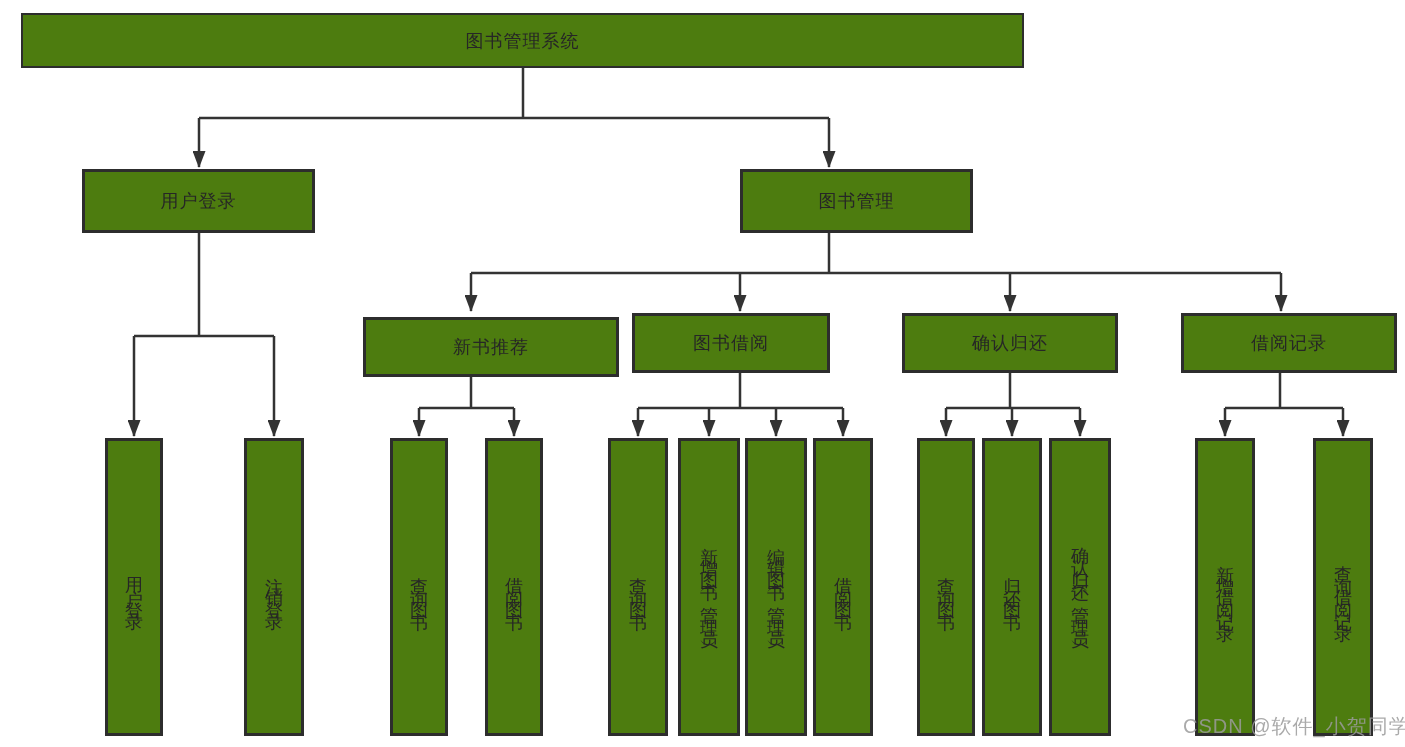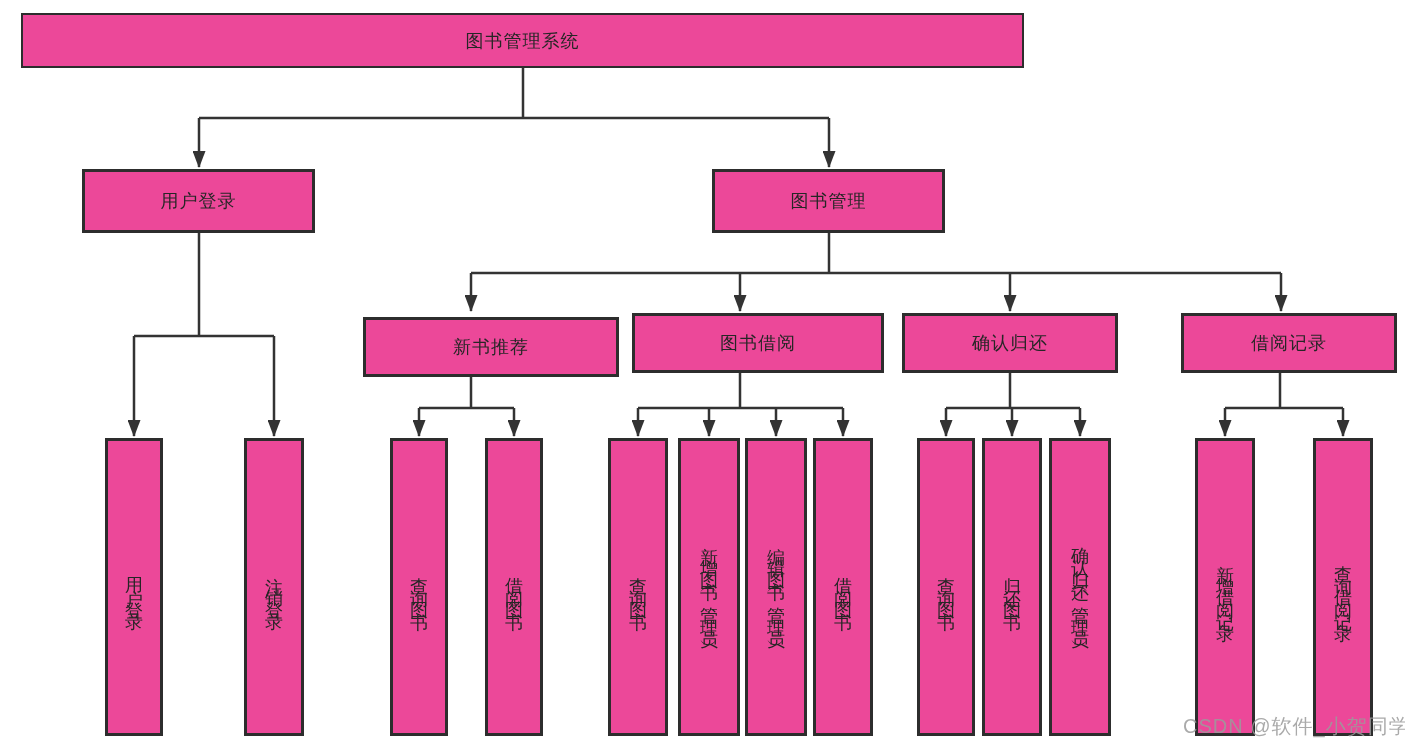--- a/index.html
+++ b/index.html
@@ -16,21 +16,21 @@
     left: 0; top: 0;
     width: 1405px; height: 747px;
   }
   #connectors path.line {
     fill: none;
     stroke: #333333;
     stroke-width: 2.5;
   }
   .box {
     position: absolute;
-    background: #ec4899;
+    background: #4d7c0f;
     border: 3px solid #2d2d2d;
     box-sizing: border-box;
     display: flex;
     align-items: center;
     justify-content: center;
     color: #262626;
   }
   .box.root { border-width: 2px; }
   .box.h { font-size: 18px; letter-spacing: 1px; }
   .box.v { font-size: 18px; }
@@ -99,28 +99,28 @@
     <path class="line" marker-end="url(#ah)" d="M1343 408 V436"></path>
   </svg>
 
   <div class="box h root" style="left:21px; top:13px; width:1003px; height:55px;">
     <span>图书管理系统</span>
   </div>
 
   <div class="box h" style="left:82px; top:169px; width:233px; height:64px;">
     <span>用户登录</span>
   </div>
-  <div class="box h" style="left:712px; top:169px; width:233px; height:64px;">
+  <div class="box h" style="left:740px; top:169px; width:233px; height:64px;">
     <span>图书管理</span>
   </div>
 
   <div class="box h" style="left:363px; top:317px; width:256px; height:60px;">
     <span>新书推荐</span>
   </div>
-  <div class="box h" style="left:632px; top:313px; width:252px; height:60px;">
+  <div class="box h" style="left:632px; top:313px; width:198px; height:60px;">
     <span>图书借阅</span>
   </div>
   <div class="box h" style="left:902px; top:313px; width:216px; height:60px;">
     <span>确认归还</span>
   </div>
   <div class="box h" style="left:1172px; top:313px; width:216px; height:60px;margin-left:9px;">
     <span>借阅记录</span>
   </div>
 
   <div class="box v" style="left:105px; top:438px; width:58px; height:298px;">

